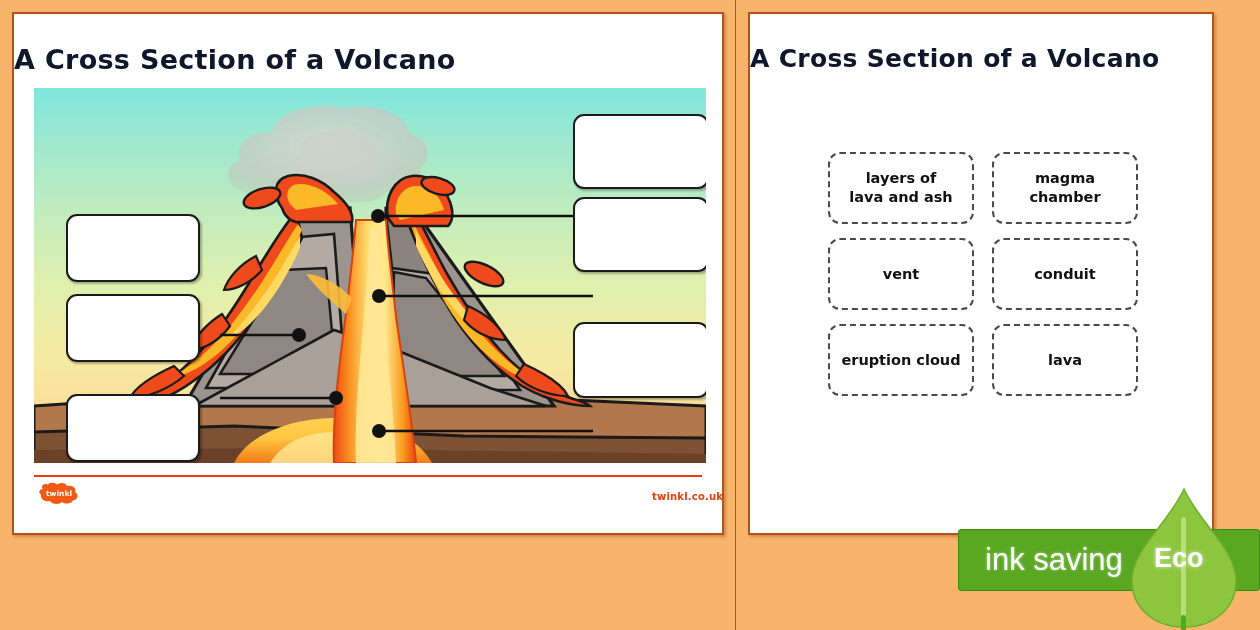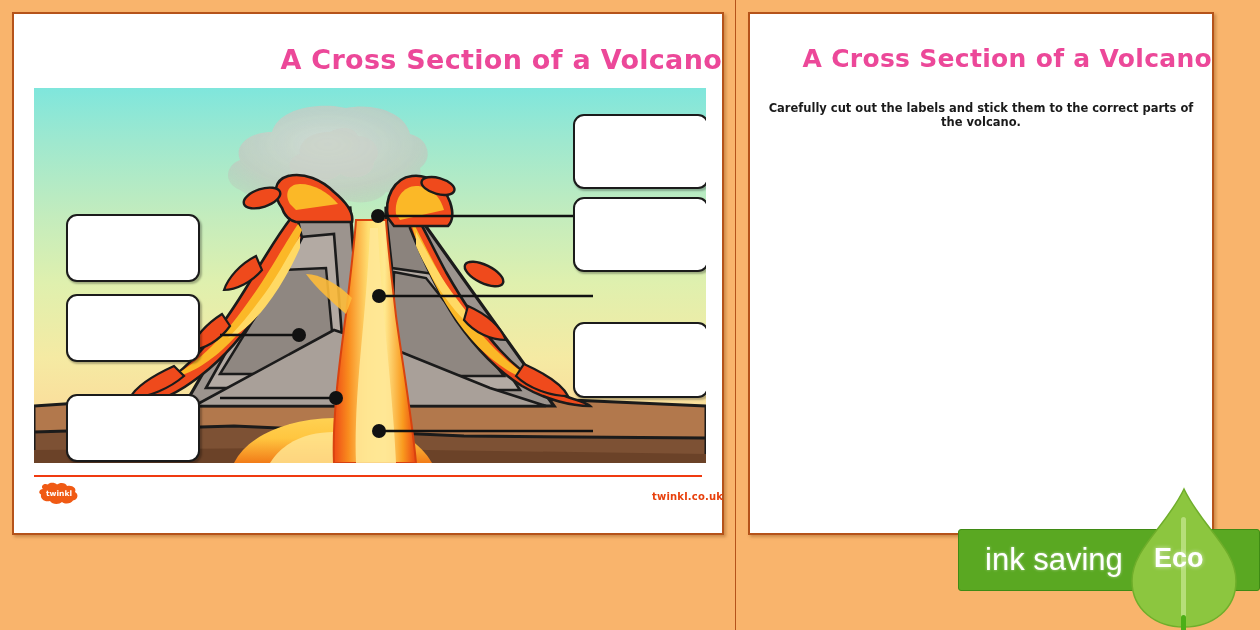--- a/index.html
+++ b/index.html
@@ -16,26 +16,25 @@
     position:absolute;
     background:#ffffff;
     border:2px solid #b5531a;
     box-shadow:2px 2px 3px rgba(120,60,10,.35);
   }
   #page-left  { left:12px;  top:12px;  width:712px; height:523px; }
   #page-right { left:748px; top:12px;  width:466px; height:523px; }
 
   
   .doc-title {
-    text-align:right;
-    color:#ec4899;
+    text-align:left;
+    color:#0f172a;
     font-family:"DejaVu Sans", sans-serif;
     font-weight:bold;
     letter-spacing:.3px;
-    padding-left:20px;
   }
   #page-left .doc-title  { font-size:27px; margin-top:30px; }
   #page-right .doc-title { font-size:25px; margin-top:30px; }
 
   .instruction {
     text-align:center;
     font-size:11.5px;
     color:#1a1a1a;
     font-weight:bold;
     margin-top:28px;
@@ -309,22 +308,31 @@
 
   <div class="twinkl-url" style="left:638px; top:477px;">twinkl.co.uk</div>
 </div>
 
 <div id="divider"></div>
 
 <div class="sheet" id="page-right">
 
   <div class="doc-title">A Cross Section of a Volcano</div>
 
-  <div class="instruction">Carefully cut out the labels and stick them to the correct parts of the volcano.</div>
-
+
+  <div id="cards">
+    <div class="card">layers of
+lava and ash</div>
+    <div class="card">magma
+chamber</div>
+    <div class="card">vent</div>
+    <div class="card">conduit</div>
+    <div class="card">eruption cloud</div>
+    <div class="card">lava</div>
+  </div>
 </div>
 
 <div id="eco-badge">
   <div id="eco-bar">
     <span id="eco-ink">ink saving</span>
   </div>
   <svg id="eco-leaf-wrap" viewBox="0 0 116 152">
     <path d="M58 2 C40 40 6 62 6 94 C6 122 29 140 58 140 C87 140 110 122 110 94
              C110 62 76 40 58 2 Z" fill="#8cc63f" stroke="#6fae2a" stroke-width="1.5"></path>
     <rect x="55" y="30" width="5" height="122" rx="2.5" fill="#b6de7a"></rect>

